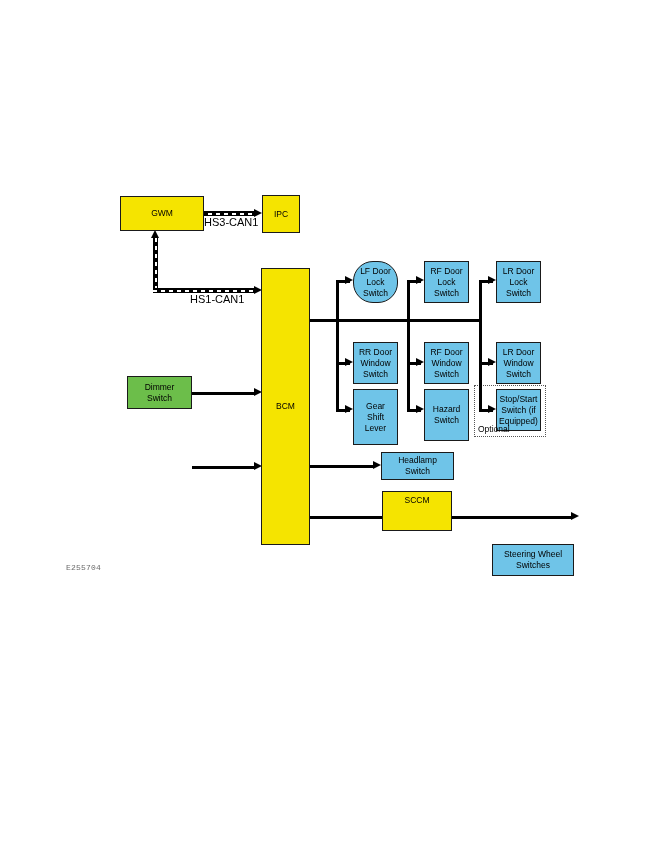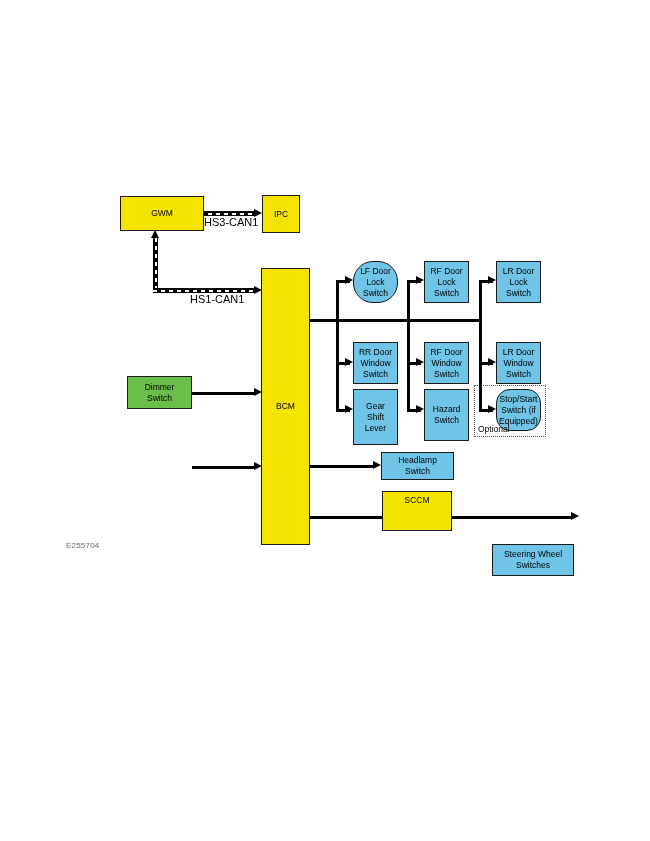--- a/index.html
+++ b/index.html
@@ -242,35 +242,35 @@
 
   <div class="node blue" style="left:353px; top:389px; width:45px; height:56px;">
     <span class="lbl">Gear
 Shift
 Lever</span>
   </div>
   <div class="node blue" style="left:424px; top:389px; width:45px; height:52px;">
     <span class="lbl">Hazard
 Switch</span>
   </div>
-  <div class="node blue clip" style="left:496px; top:389px; width:45px; height:42px;border-radius:14px;">
+  <div class="node blue clip" style="left:496px; top:389px; width:45px; height:42px;">
     <span class="lbl">Stop/Start
 Switch (if
 Equipped)</span>
   </div>
 
   <div class="node blue" style="left:381px; top:452px; width:73px; height:28px;">
     <span class="lbl">Headlamp
 Switch</span>
   </div>
 
   <div class="node yellow" style="left:382px; top:491px; width:70px; height:40px; align-items:flex-start; padding-top:3px;">
     <span class="lbl">SCCM</span>
   </div>
 
   <div class="node blue" style="left:492px; top:500px; width:82px; height:32px;margin-top:44px;">
     <span class="lbl">Steering Wheel
 Switches</span>
   </div>
 
-  <div class="figure-id" style="left:66px; top:541px;">E255704</div>
+  <div class="figure-id" style="left:66px; top:563px;font-family:Liberation Mono, monospace;">E255704</div>
 
 </div>
 
 </body></html>

